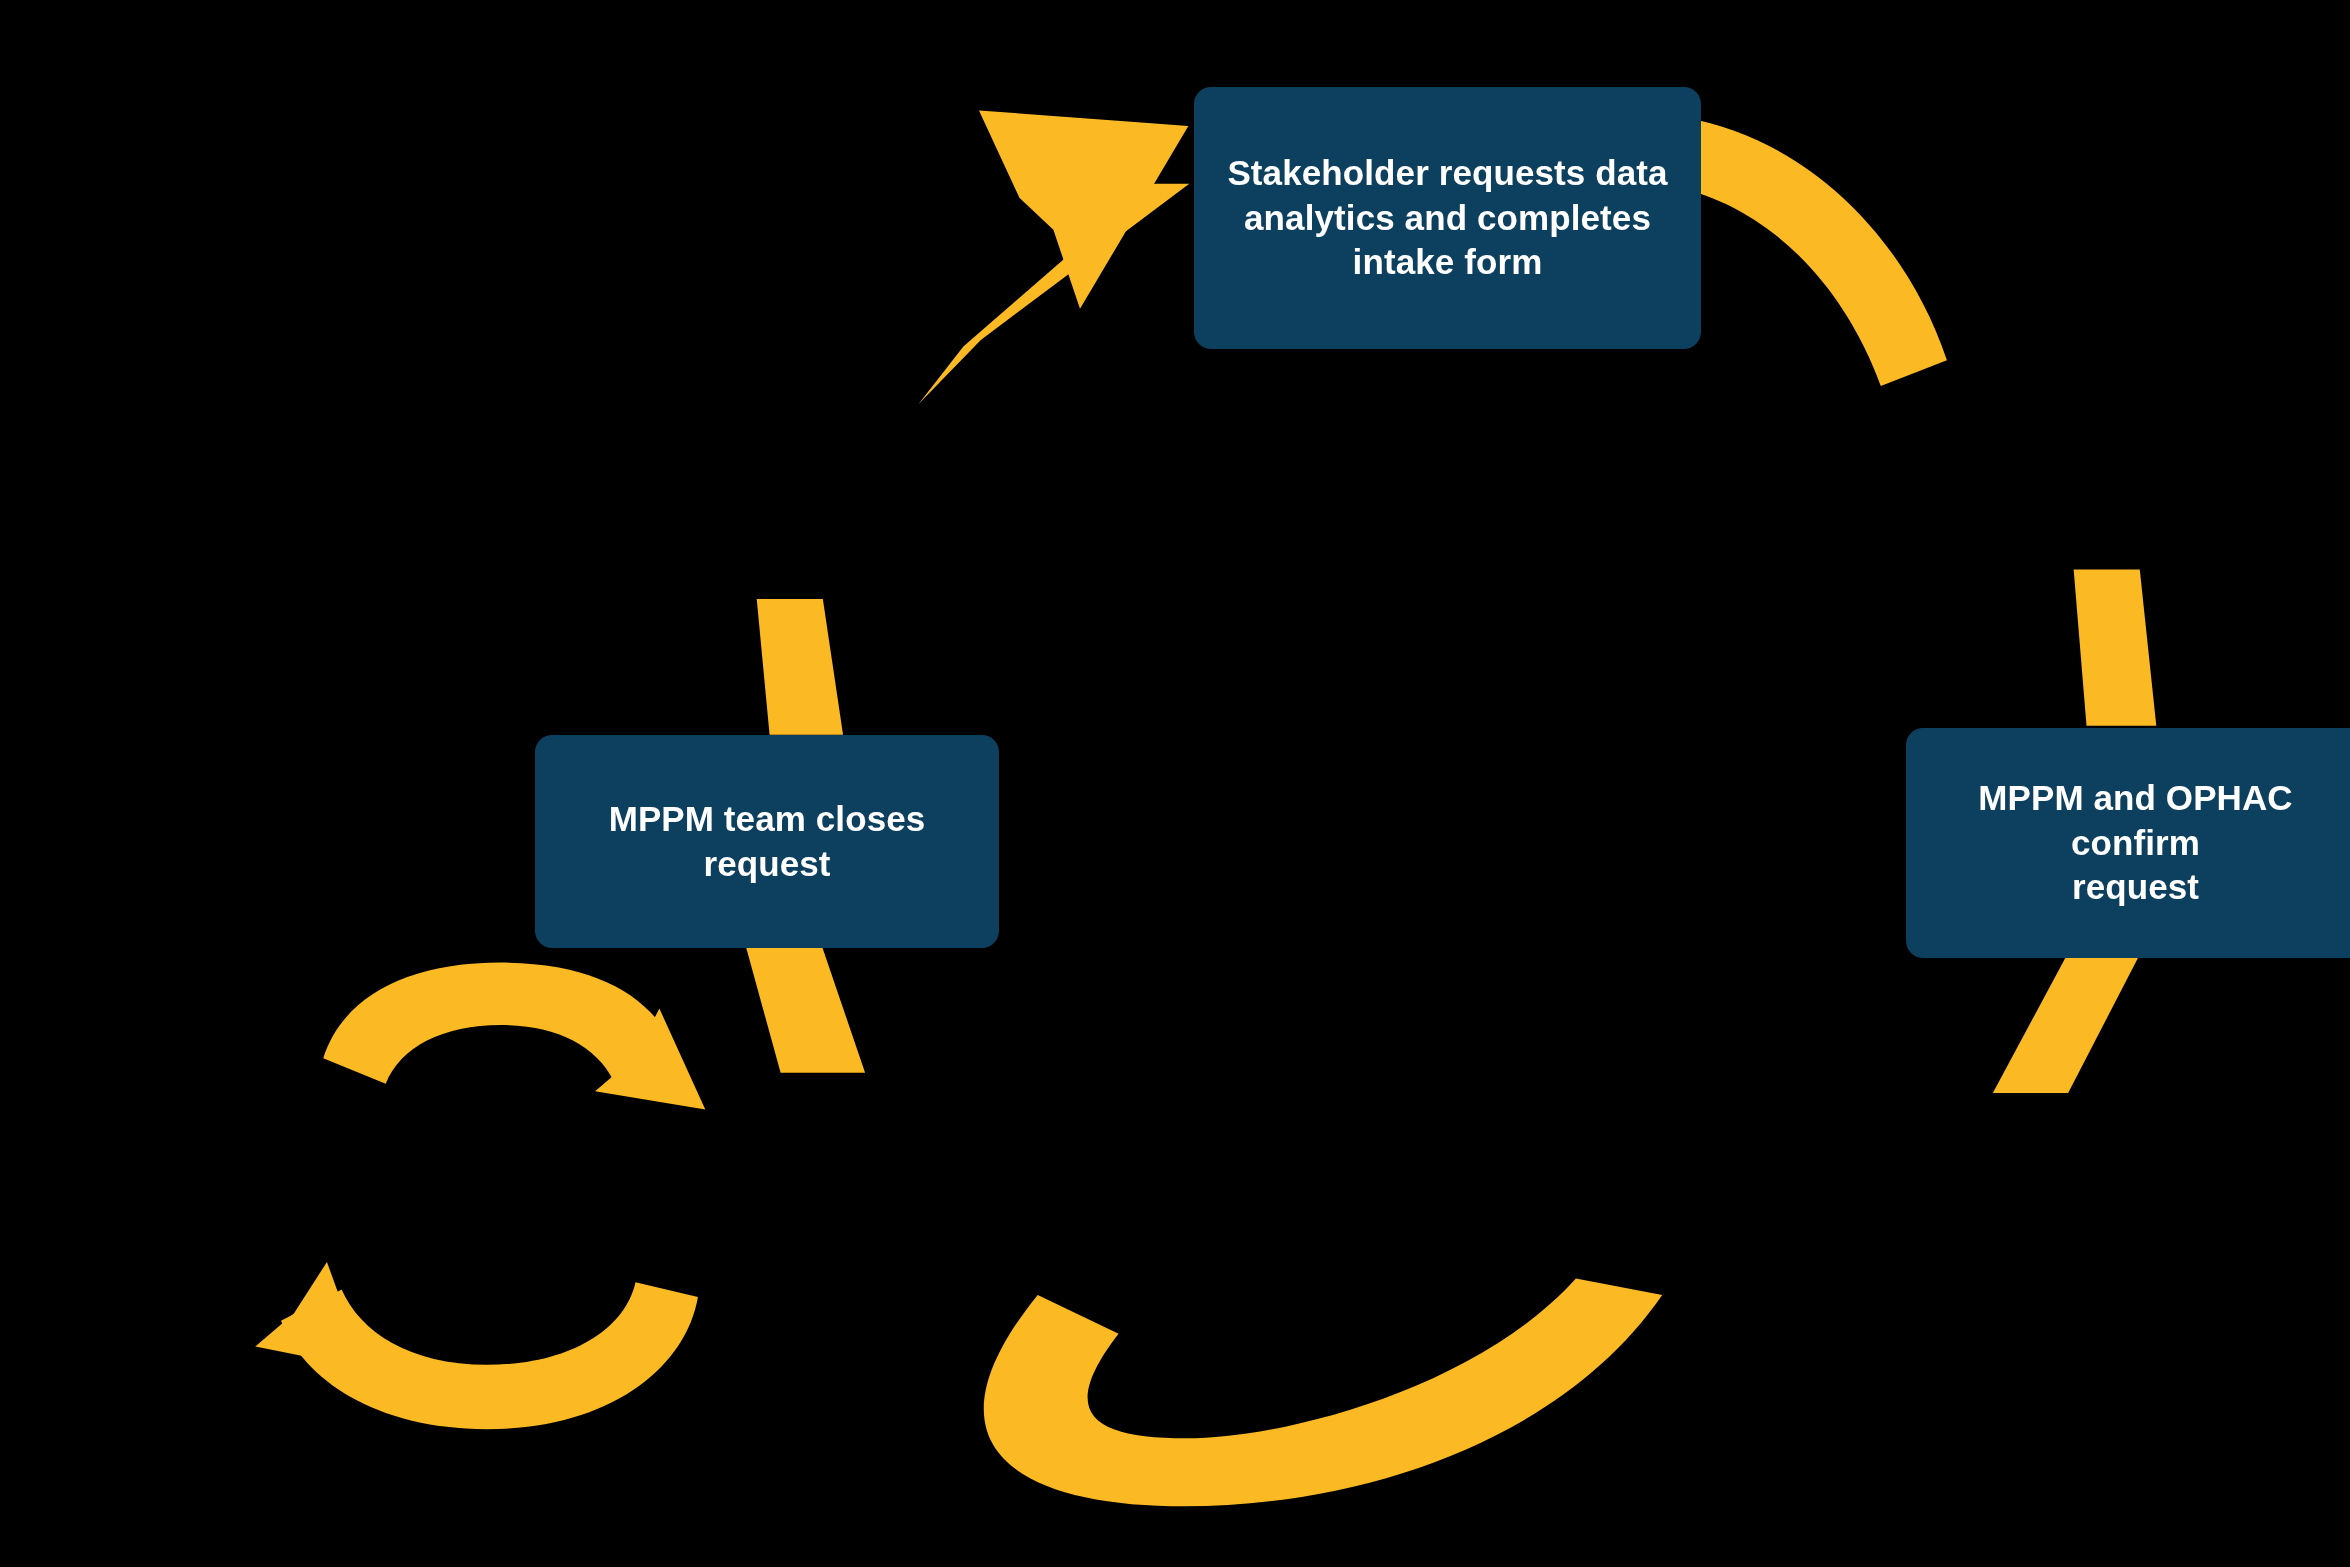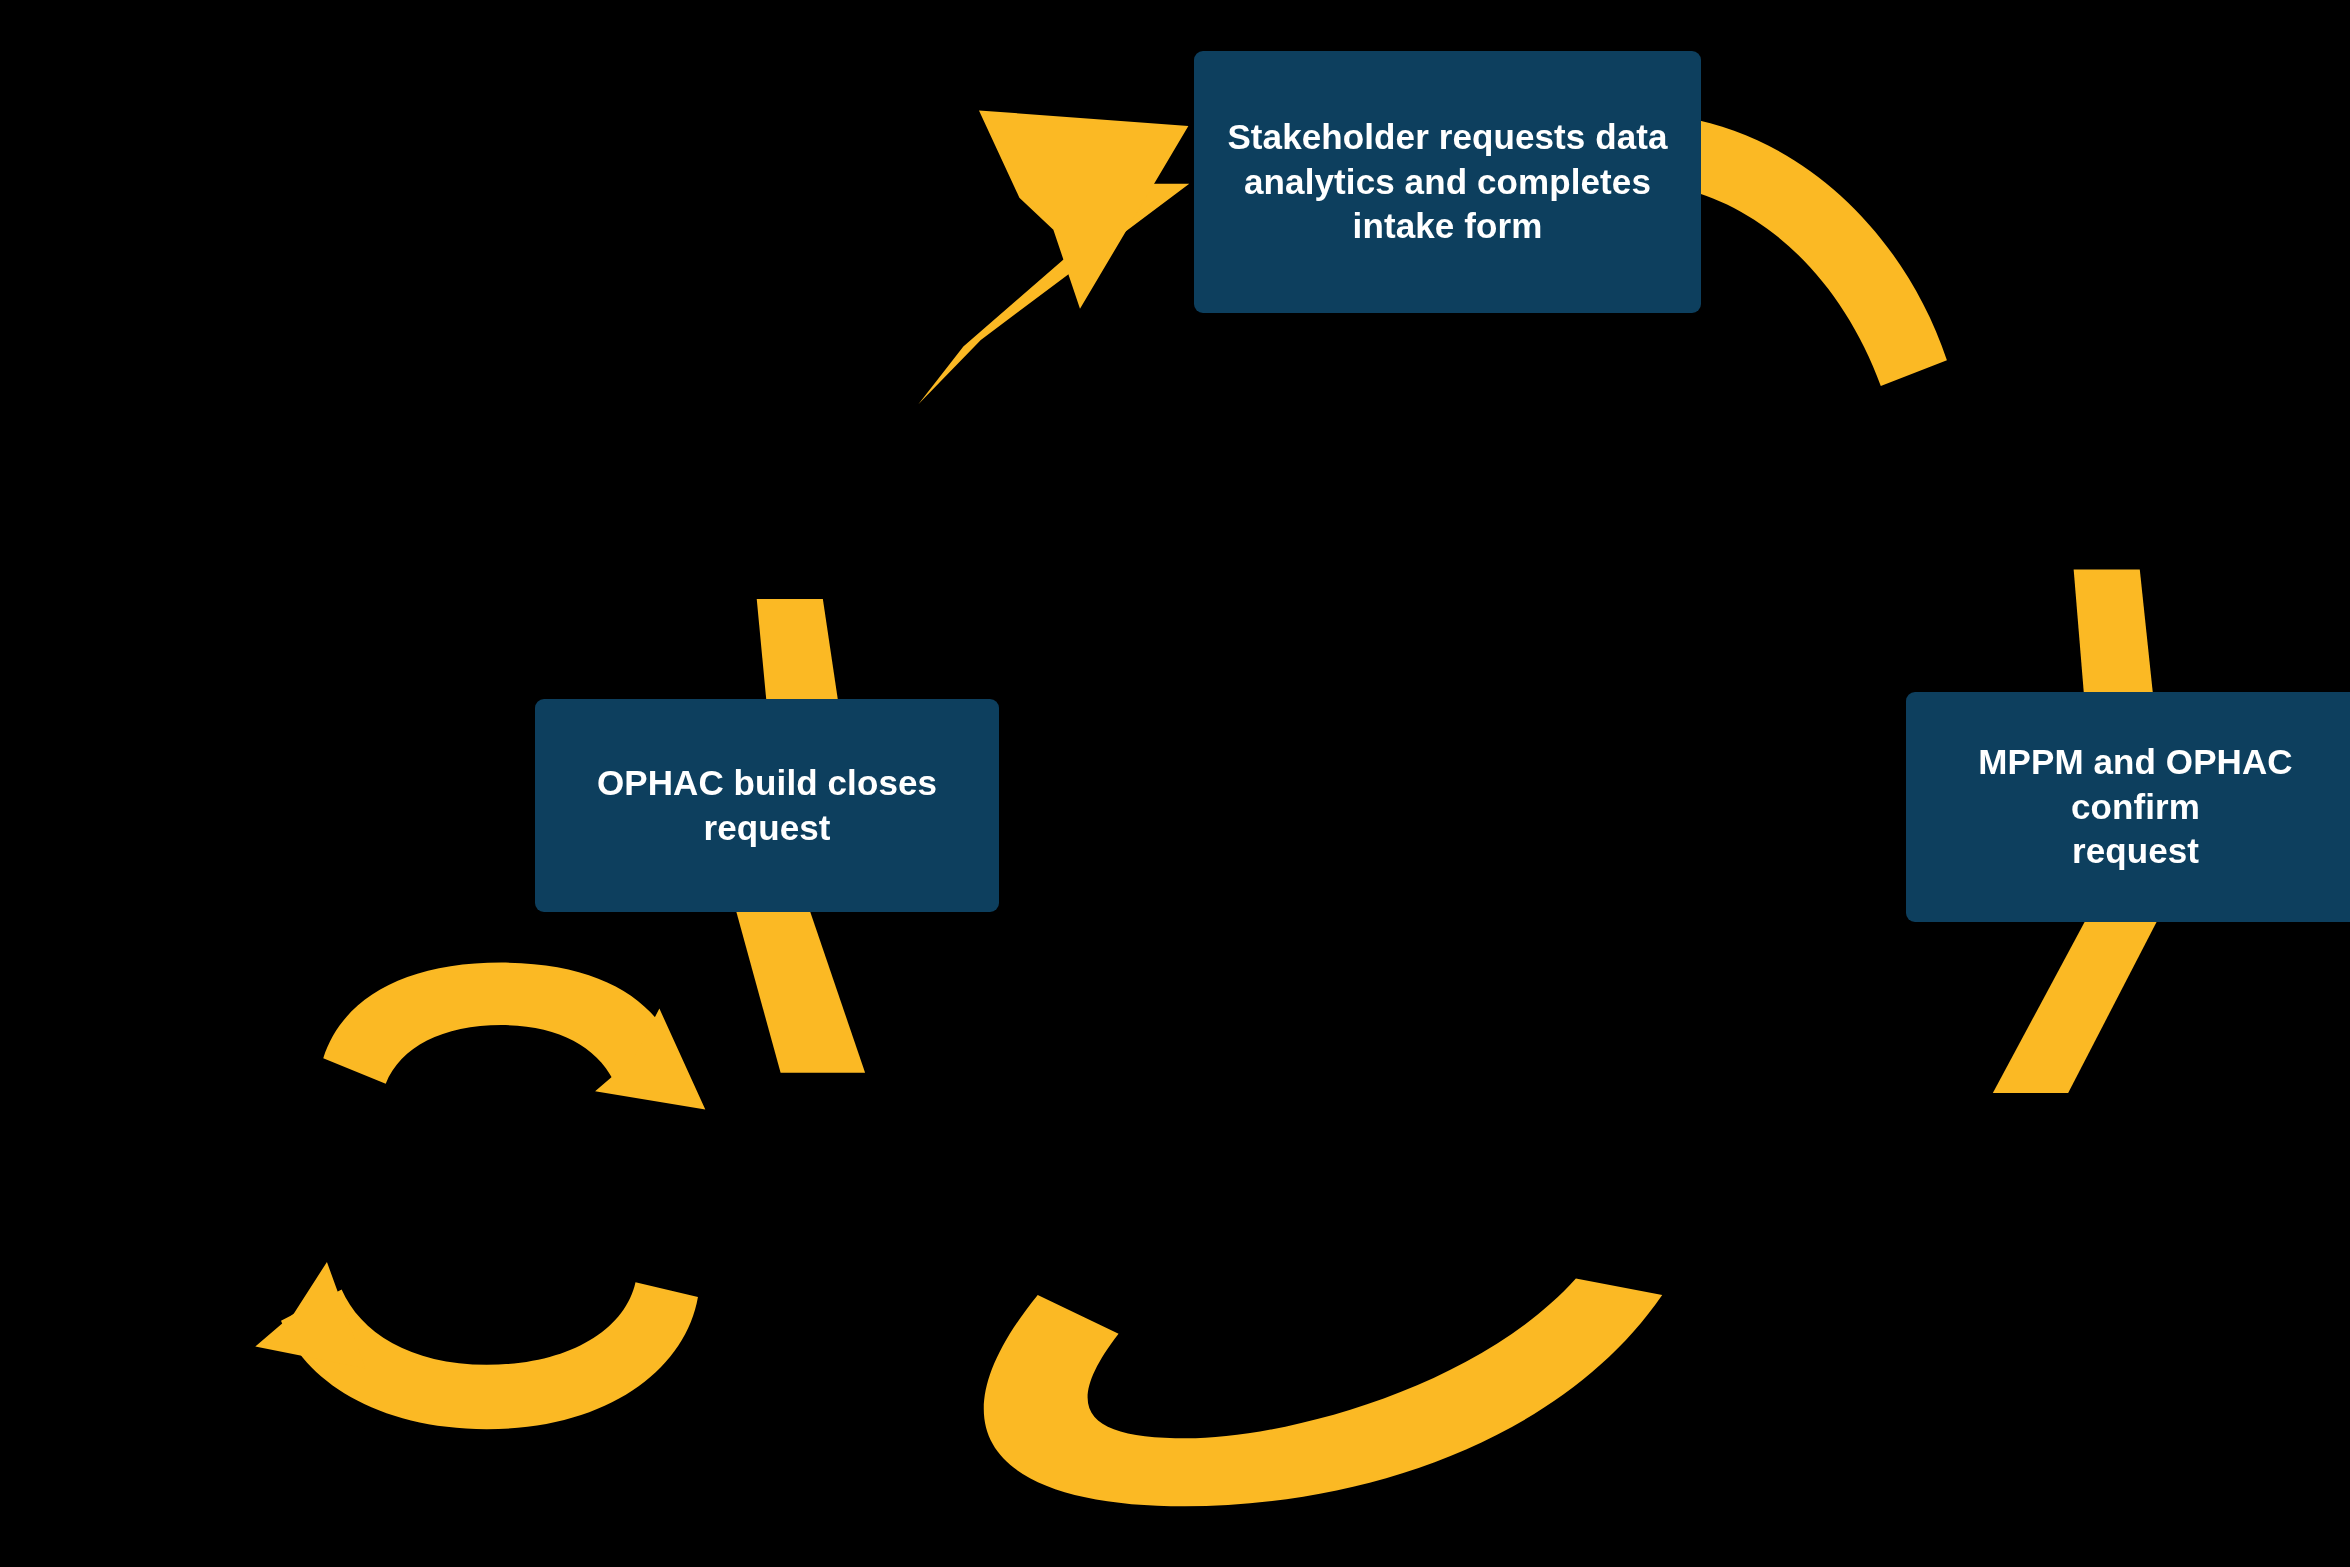--- a/index.html
+++ b/index.html
@@ -18,27 +18,28 @@
   #flow-svg {
     position: absolute;
     inset: 0;
     width: 2351px;
     height: 1568px;
   }
   .node {
     position: absolute;
     box-sizing: border-box;
     background: #0D3F5E;
-    border-radius: 9px;
+    border-radius: 17px;
     display: flex;
     align-items: center;
     justify-content: center;
     text-align: center;
     padding: 9.2px 24px;
     z-index: 5;
+    margin-top: 36px;
   }
   .node-label {
     color: #FFFFFF;
     font-family: "Liberation Sans", sans-serif;
     font-weight: bold;
     font-size: 35px;
     line-height: 1.28;
     letter-spacing: 0.1px;
     white-space: pre-line;
   }
@@ -128,19 +129,19 @@
 
   <div class="node" style="left:1906px; top:692px; width:459px; height:230px;">
     <span class="node-label">MPPM and OPHAC confirm
 request</span>
   </div>
 
 
 
 
   <div class="node" style="left:535px; top:699px; width:464px; height:213px;">
-    <span class="node-label">OPHAC build closes
+    <span class="node-label">MPPM team closes
 request</span>
   </div>
 
 
 </div>
 
 
 </body></html>

